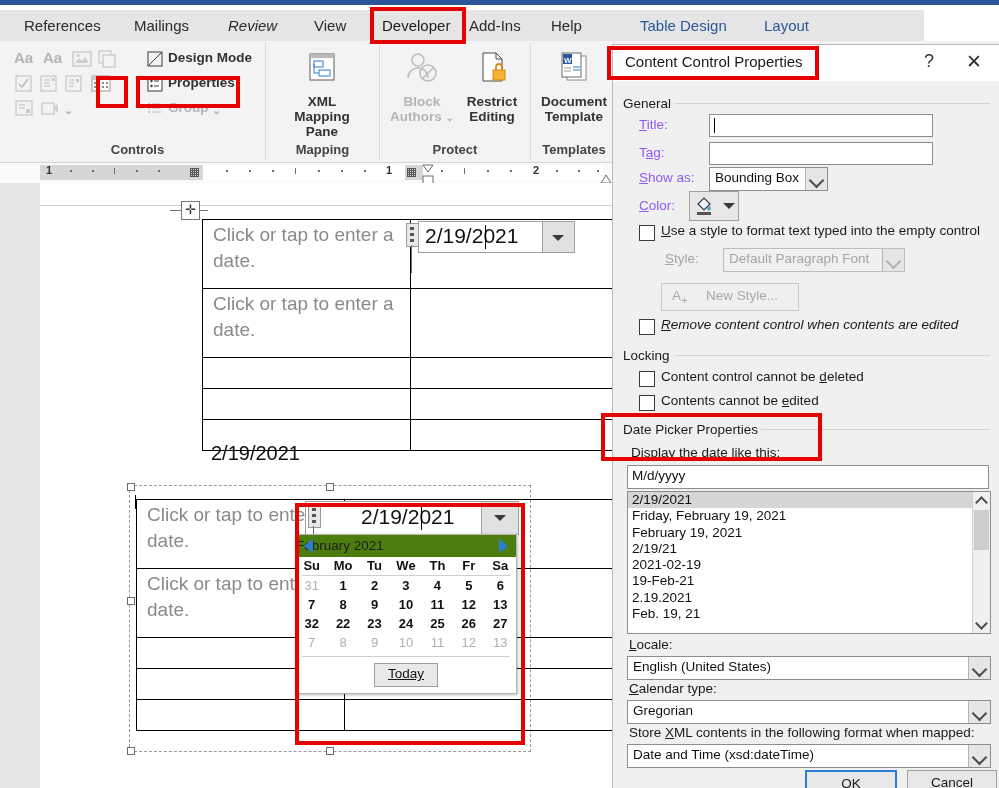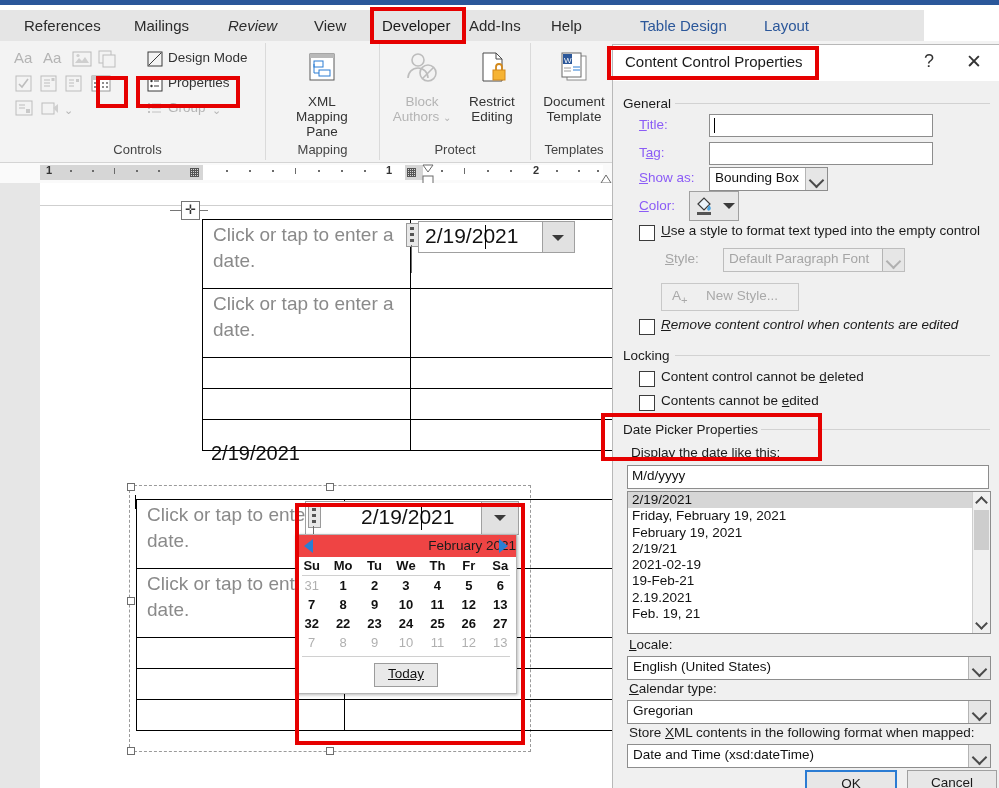--- a/index.html
+++ b/index.html
@@ -36,20 +36,21 @@
   .tab.active { color: #1a1a1a; }
   .tab.active .underline {
     position: absolute; left: 6px; right: 6px; bottom: -8px; height: 3px;
     background: #2b579a;
   }
 
   .ribbon-body {
     position: absolute; left: 0; top: 41px; width: 999px; height: 121px;
     background: #f3f3f3;
     border-bottom: 1px solid #d4d4d4;
+    font-weight: bold;
   }
   .ribbon-inner {
     position: absolute; left: 10px; top: 2px; right: 0; bottom: 0;
   }
   .rgroup {
     position: absolute; top: 0; height: 117px;
     border-right: 1px solid #dadada;
   }
   .rgroup-label {
     position: absolute; bottom: 2px; left: 0; width: 100%;
@@ -142,22 +143,22 @@
     position: absolute; width: 6px; height: 6px; background: #fff; border: 1px solid #6e6e6e;
   }
 
   
   .cal {
     position: absolute; background: #ffffff; border: 1px solid #b5b5b5;
     box-shadow: 1px 1px 3px rgba(0,0,0,.28);
     font-size: 13px; color: #111;
   }
   .cal-head {
-    position: relative; height: 22px; background: #ef4444; line-height: 22px;
-    text-align: right; font-size: 13.5px; color: #1c1c1c; padding-left: 10px;
+    position: relative; height: 22px; background: #4d7c0f; line-height: 22px;
+    text-align: left; font-size: 13.5px; color: #1c1c1c;
   }
   .cal-arrow {
     position: absolute; top: 4px; width: 0; height: 0;
   }
   .cal-arrow.l { left: 8px; border-top: 7px solid transparent; border-bottom: 7px solid transparent; border-right: 9px solid #2a7fd4; }
   .cal-arrow.r { right: 8px; border-top: 7px solid transparent; border-bottom: 7px solid transparent; border-left: 9px solid #2a7fd4; }
   table.caltbl { border-collapse: collapse; width: 100%; }
   table.caltbl th {
     font-size: 13px; font-weight: bold; color: #111; padding: 1px 0 2px 0; text-align: center; width: 14.28%;
   }

